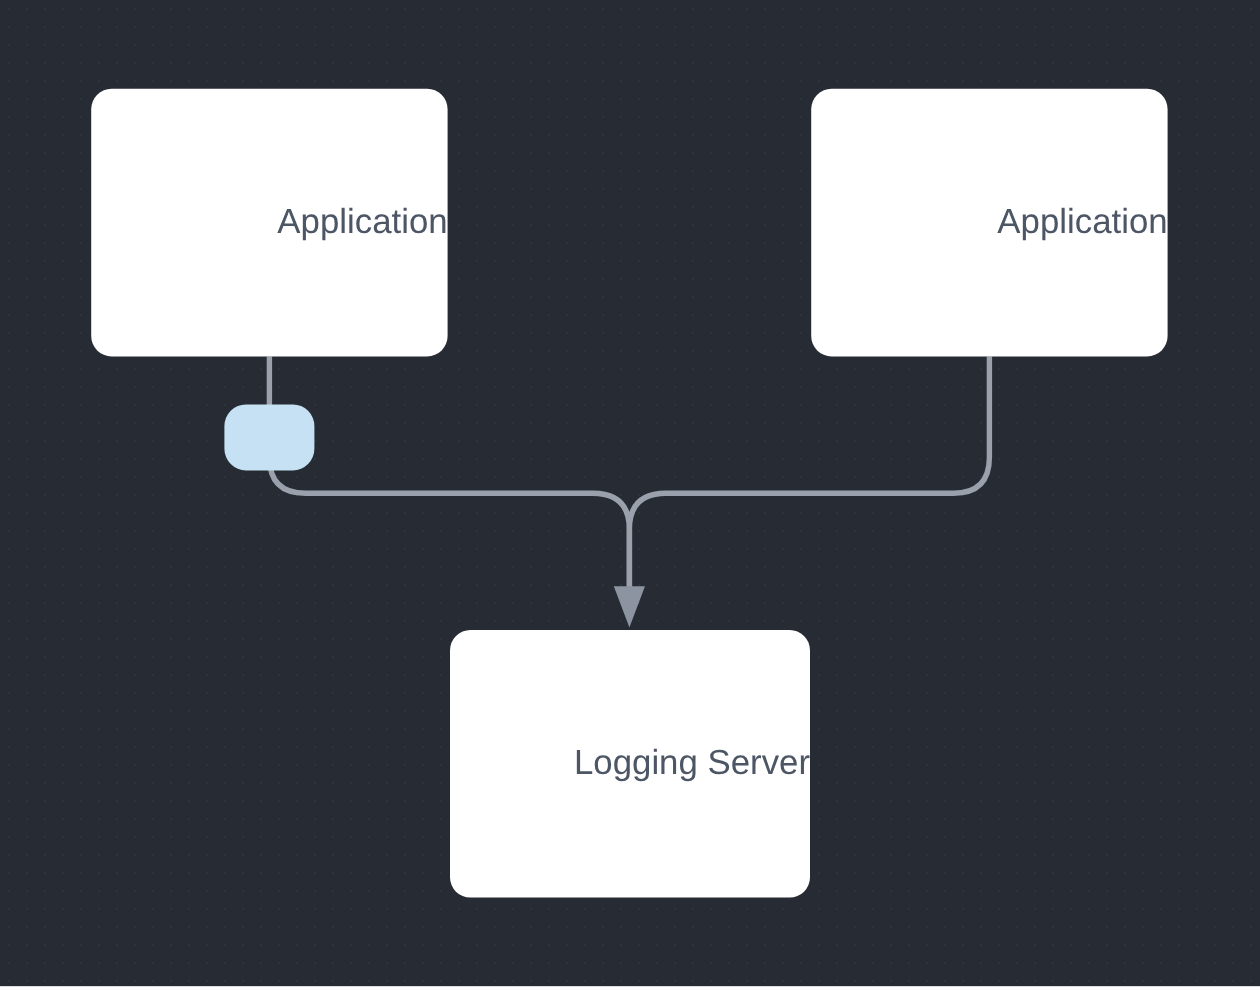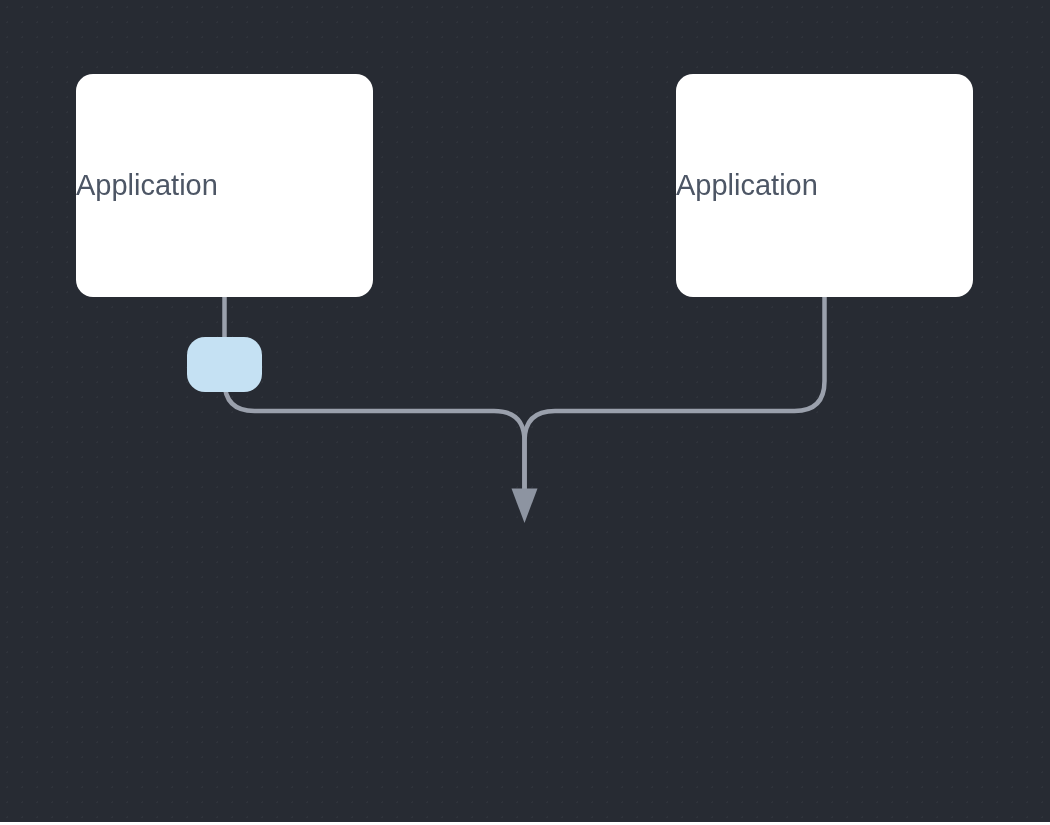--- a/index.html
+++ b/index.html
@@ -32,21 +32,21 @@
   }
   .edge-layer path, .edge-layer polygon {
     pointer-events: stroke;
   }
   .node {
     position: absolute;
     background: #ffffff;
     border-radius: 17px;
     display: flex;
     align-items: center;
-    justify-content: flex-start;
+    justify-content: flex-end;
     box-sizing: border-box;
   }
   .node .label {
     color: #4d5665;
     font-size: 29px;
     line-height: 1.2;
     text-align: center;
     white-space: nowrap;
   }
   .node-app-left  { left: 76px;  top: 74px;  width: 297px; height: 223px; }
@@ -82,18 +82,21 @@
   </svg>
 
   <div class="node node-app-left">
     <span class="label">Application</span>
   </div>
 
   <div class="node node-app-right">
     <span class="label">Application</span>
   </div>
 
+  <div class="node node-logging">
+    <span class="label">Logging Server</span>
+  </div>
 
   <div class="edge-badge"></div>
 
 </div>
 
 <div class="bottom-strip"></div>
 
 </body></html>

